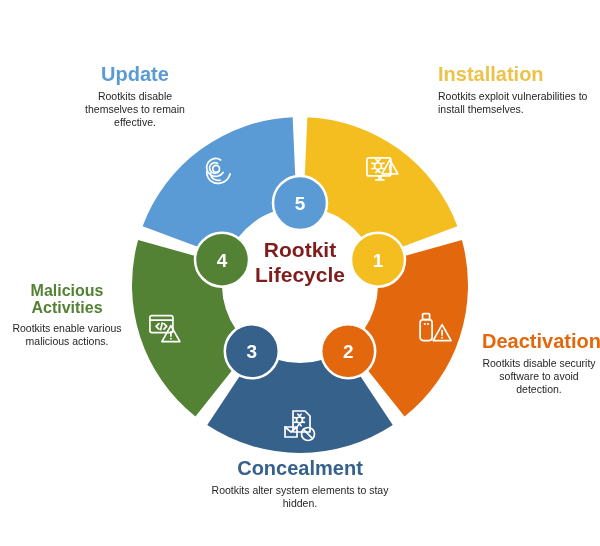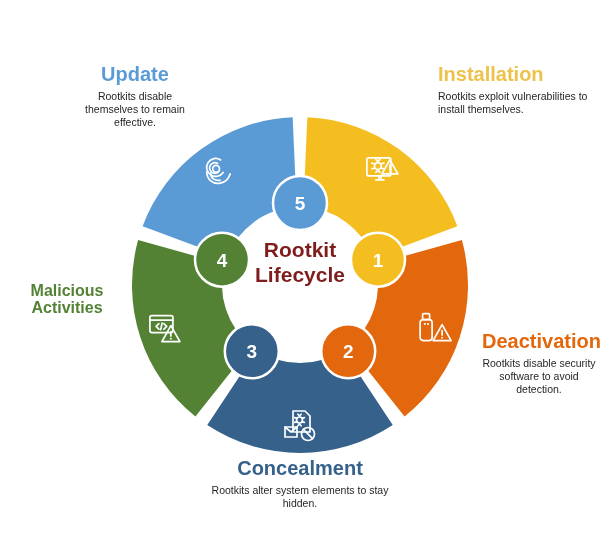--- a/index.html
+++ b/index.html
@@ -202,20 +202,21 @@
   <div class="label-block" id="lbl-concealment">
     <div class="label-title">Concealment</div>
     <div class="label-desc">Rootkits alter system elements to stay hidden.</div>
   </div>
 
   <div class="label-block" id="lbl-malicious">
     <div class="label-title">
       <div>Malicious</div>
       <div>Activities</div>
     </div>
+    <div class="label-desc">Rootkits enable various malicious actions.</div>
   </div>
 
   <div class="label-block" id="lbl-update">
     <div class="label-title">Update</div>
     <div class="label-desc">Rootkits disable themselves to remain effective.</div>
   </div>
 
 </div>
 
 </body></html>

